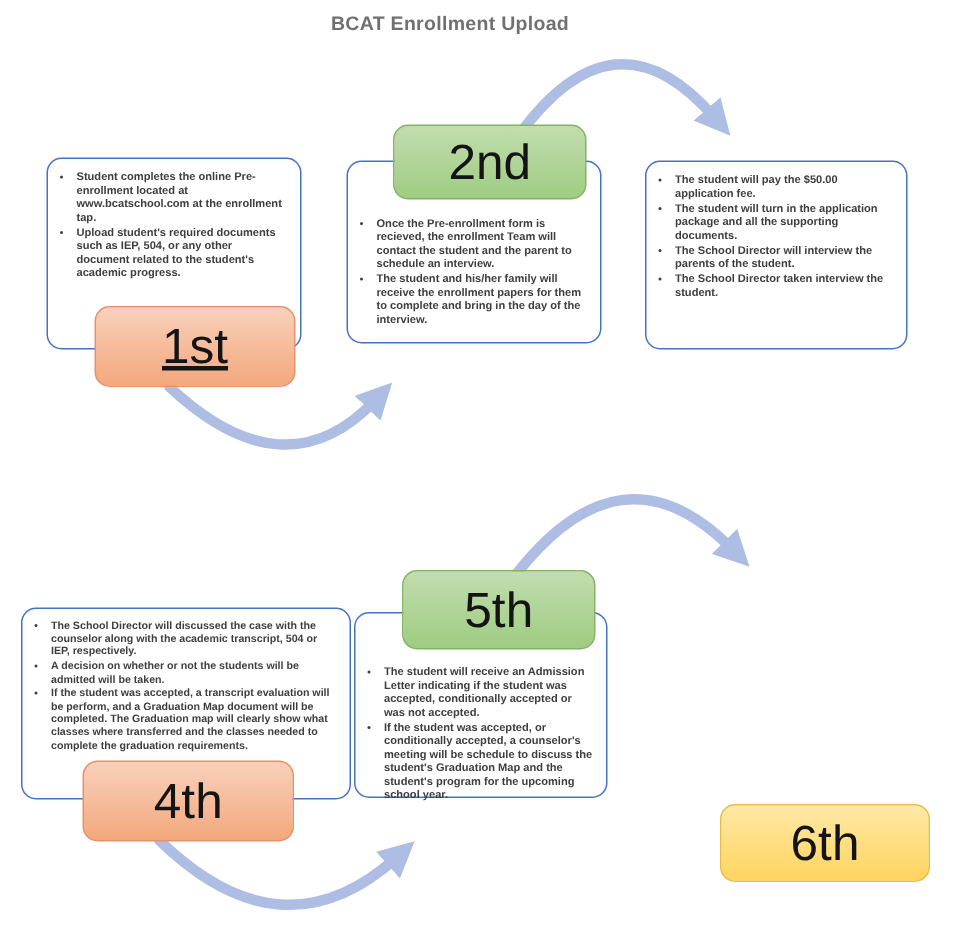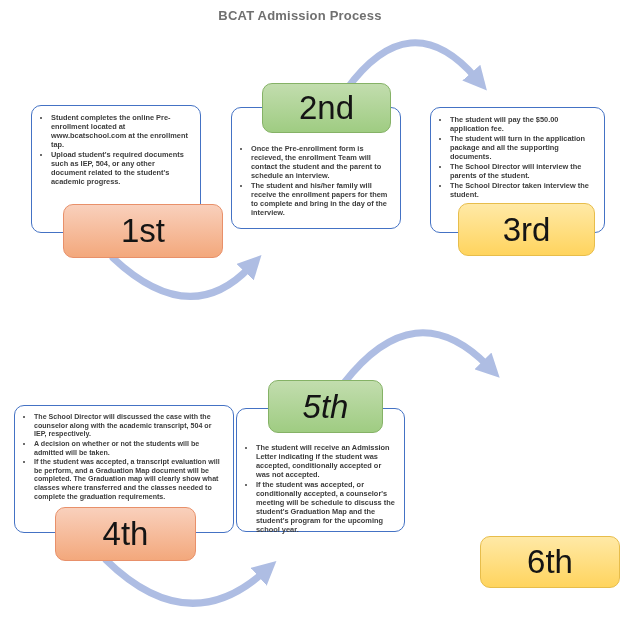--- a/index.html
+++ b/index.html
@@ -28,33 +28,33 @@
   .badge.green {background:linear-gradient(#C2DDAE,#9FCC82);border:1.5px solid #85B266;}
   .badge.yellow{background:linear-gradient(#FFE9A6,#FFD45E);border:1.5px solid #E7BD4B;}
 
   #note-1{left:31px; top:105px;width:170px;height:128px;}
   #note-2{left:231px;top:107px;width:170px;height:122px;padding-top:36px;}
   #note-3{left:430px;top:107px;width:175px;height:126px;}
   #note-4{left:14px; top:405px;width:220px;height:128px;font-size:7.1px;}
   #note-5{left:236px;top:408px;width:169px;height:124px;padding-top:34px;}
   #note-6{left:450px;top:404px;width:150px;height:128px;}
 
-  #badge-1{left:63px; top:204px;width:160px;height:54px;}
+  #badge-1{left:63px; top:204px;width:134px;height:54px;text-decoration:underline;}
   #badge-2{left:262px;top:83px; width:129px;height:50px;}
   #badge-3{left:458px;top:203px;width:137px;height:53px;}
   #badge-4{left:55px; top:507px;width:141px;height:54px;}
-  #badge-5{left:268px;top:380px;width:115px;height:53px;font-style:italic;}
+  #badge-5{left:268px;top:380px;width:129px;height:53px;}
   #badge-6{left:480px;top:536px;width:140px;height:52px;}
 </style>
 </head>
 <body>
 
 <div id="stage">
 
-  <div class="title">BCAT Admission Process</div>
+  <div class="title">BCAT Enrollment Upload</div>
 
   <svg class="arrows" width="644" height="620" viewBox="0 0 644 620">
     <defs>
       <marker id="ah" viewBox="0 0 10 10" refX="3" refY="5" markerWidth="3.4" markerHeight="3.4" orient="auto">
         <path d="M 0 0 L 10 5 L 0 10 z" fill="#AEBDE3"></path>
       </marker>
     </defs>
     <path d="M 113 258 Q 190 330 250 267" fill="none" stroke="#AEBDE3" stroke-width="7" stroke-linecap="round" marker-end="url(#ah)"></path>
     <path d="M 346 90 Q 410 2 476 78" fill="none" stroke="#AEBDE3" stroke-width="7" stroke-linecap="round" marker-end="url(#ah)"></path>
     <path d="M 344 383 Q 415 292 488 366" fill="none" stroke="#AEBDE3" stroke-width="7" stroke-linecap="round" marker-end="url(#ah)"></path>
@@ -78,21 +78,20 @@
   <div class="badge green" id="badge-2">2nd</div>
 
   <div class="note" id="note-3">
     <ul>
       <li>The student will pay the $50.00 application fee.</li>
       <li>The student will turn in the application package and all the supporting documents.</li>
       <li>The School Director will interview the parents of the student.</li>
       <li>The School Director taken interview the student.</li>
     </ul>
   </div>
-  <div class="badge yellow" id="badge-3">3rd</div>
 
   <div class="note" id="note-4">
     <ul>
       <li>The School Director will discussed the case with the counselor along with the academic transcript, 504 or IEP, respectively.</li>
       <li>A decision on whether or not the students will be admitted will be taken.</li>
       <li>If the student was accepted, a transcript evaluation will be perform, and a Graduation Map document will be completed. The Graduation map will clearly show what classes where transferred and the classes needed to complete the graduation requirements.</li>
     </ul>
   </div>
   <div class="badge salmon" id="badge-4">4th</div>
 

